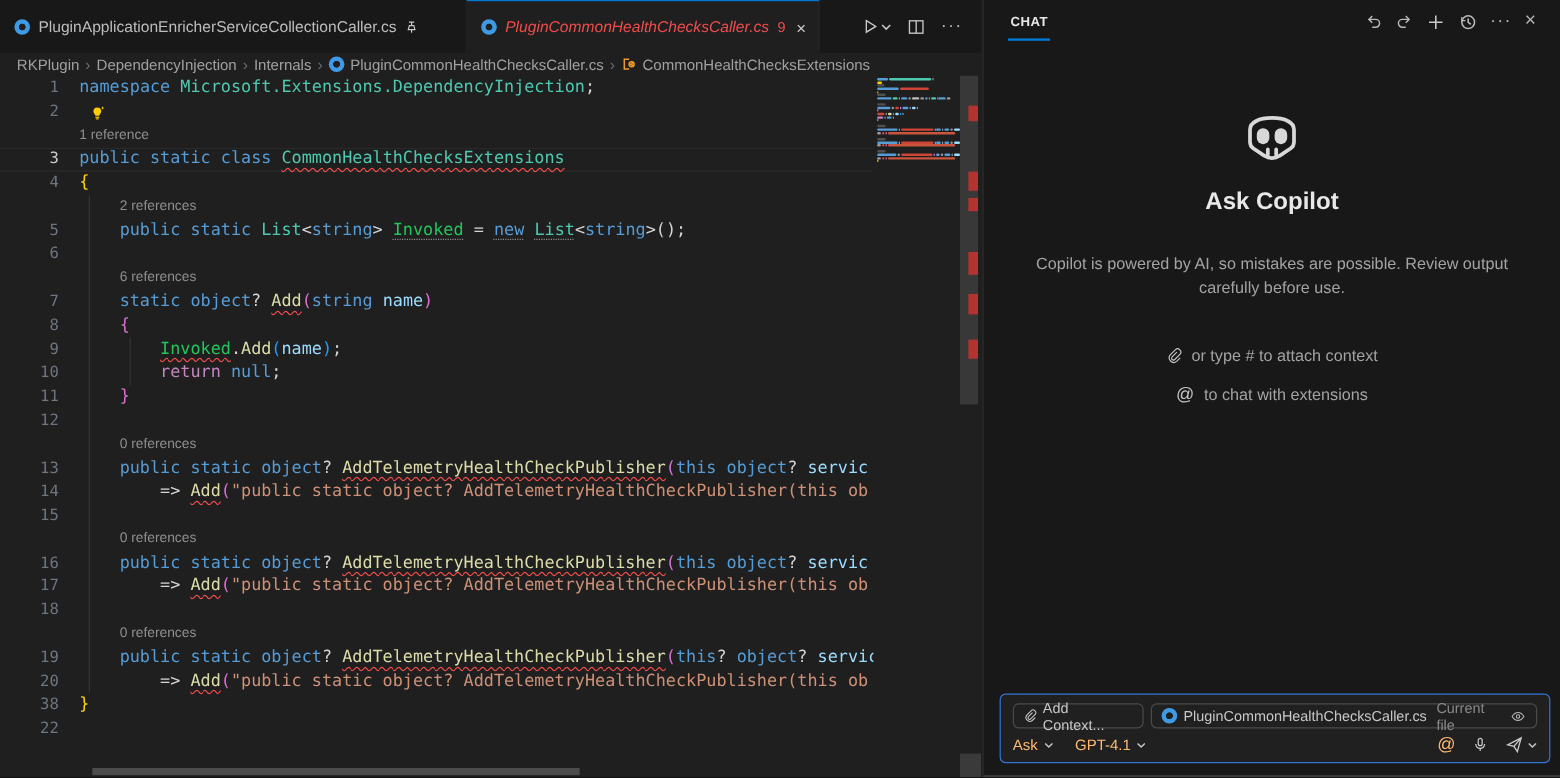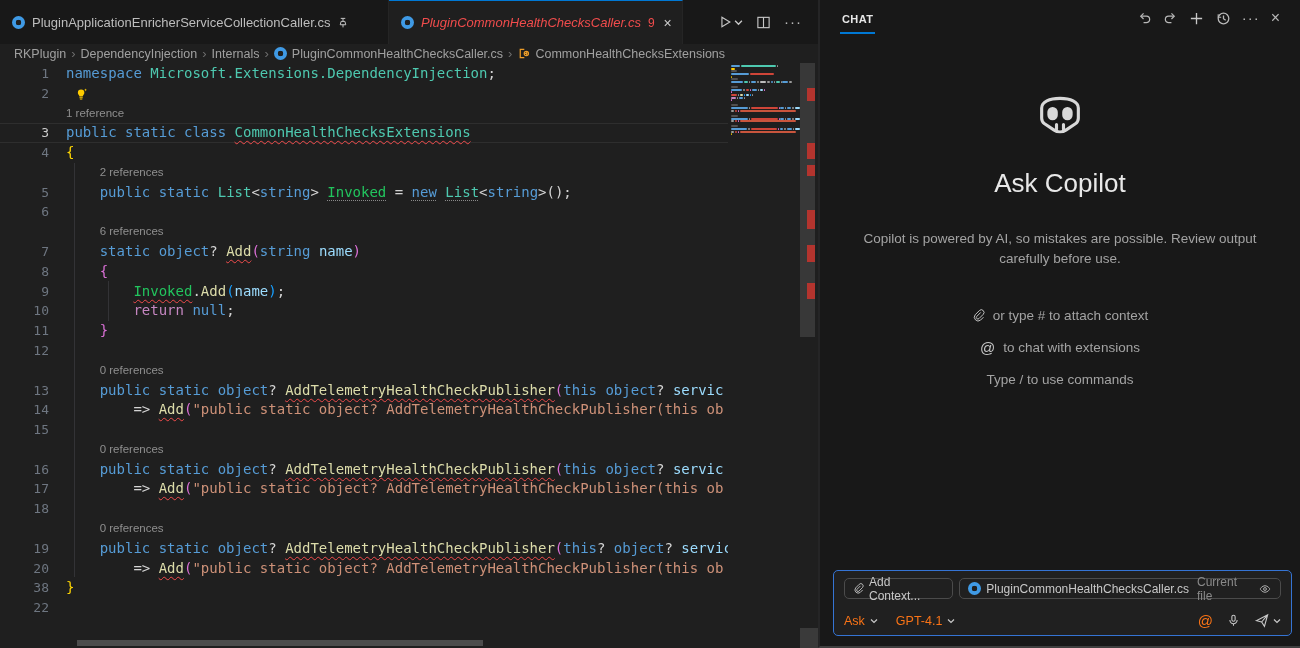--- a/index.html
+++ b/index.html
@@ -52,35 +52,35 @@
   .chat-panel { flex:1; background:#181818; border-left:2px solid #252526; position:relative;
                 border-bottom:2px solid #3f3f3f; }
   .chat-header { height:36px; display:flex; align-items:center; padding:0 20px; }
   .chat-title { font-size:11px; font-weight:bold; letter-spacing:0.4px; color:#e7e7e7;
                 border-bottom:2px solid #0078d4; padding:10px 2px 7px; }
   .chat-header-icons { margin-left:auto; display:flex; gap:11px; align-items:center; color:#b8b8b8; }
   .hicon { display:inline-flex; align-items:center; }
   .dots { font-size:15px; letter-spacing:1px; color:#b8b8b8; line-height:10px; }
   .xclose { font-size:16px; color:#b8b8b8; }
   .welcome { text-align:center; margin-top:57px; }
-  .welcome-heading { font-size:26px; font-weight:400; color:#e8e8e8; margin-top:31px; }
+  .welcome-heading { font-size:20px; font-weight:700; color:#e8e8e8; margin-top:20px; }
   .disclaimer { width:424px; margin:30px auto 0; font-size:13.5px; color:#a3a3a3; line-height:1.5; }
   .hints { margin-top:36px; display:flex; flex-direction:column; gap:12px; font-size:13.5px; color:#a3a3a3; }
   .hint { display:flex; align-items:center; justify-content:center; gap:8px; height:20px; }
   .hint .at { font-size:15px; color:#c5c5c5; }
   
   .input-box { position:absolute; left:13px; right:8px; bottom:10px; border:1px solid #3574d4;
                border-radius:5px; background:#202020; padding:7px 10px 6px; }
   .chips { display:flex; gap:6px; }
   .chip { display:flex; align-items:center; gap:5px; border:1px solid #4b4b4b; border-radius:5px;
           padding:0 8px; font-size:12px; color:#c8c8c8; height:21px; }
   .chip .meta { color:#8a8a8a; margin-left:3px; }
   .input-text { margin-top:9px; font-size:13.5px; line-height:21px; color:#d2d2d2; min-height:63px; }
   .cursor { display:inline-block; width:1px; height:15px; background:#dcdcdc; vertical-align:-2px; }
-  .input-bottom { display:flex; align-items:center; margin-top:13px; font-size:12.5px; color:#f97316; gap:18px; }
+  .input-bottom { display:flex; align-items:center; margin-top:5px; font-size:12.5px; color:#fdba74; gap:18px; }
   .picker { display:flex; align-items:center; gap:5px; }
   .right-icons { margin-left:auto; display:flex; align-items:center; gap:14px; }
   .right-icons .at { font-size:15px; }
   .send-wrap { display:flex; align-items:center; gap:3px; }
   .csicon { width:13px; height:13px; border-radius:50%; flex:none;
             background: radial-gradient(circle at 50% 50%, #1f1f1f 0 29%, #3f9ae5 33% 100%); }
   svg { display:block; }
 </style>
 </head>
 <body>
@@ -386,23 +386,20 @@
               <svg width="13" height="15" viewBox="0 0 16 16" fill="none" stroke="#c5c5c5" stroke-width="1.2">
                 <path d="M10.8 4.2l-4.9 4.9a1.9 1.9 0 0 0 2.7 2.7l5.2-5.2a3.3 3.3 0 0 0-4.7-4.7L3.9 7.1a4.7 4.7 0 0 0 6.6 6.6l3.6-3.6"></path>
               </svg>
             </span>
           <span>or type # to attach context</span>
         </div>
         <div class="hint">
           <span class="at">@</span>
           <span>to chat with extensions</span>
         </div>
-        <div class="hint">
-          <span>Type / to use commands</span>
-        </div>
       </div>
     </div>
 
     <div class="input-box">
       <div class="chips">
         <div class="chip">
           <span>
               <svg width="11" height="13" viewBox="0 0 16 16" fill="none" stroke="#c8c8c8" stroke-width="1.3">
                 <path d="M10.8 4.2l-4.9 4.9a1.9 1.9 0 0 0 2.7 2.7l5.2-5.2a3.3 3.3 0 0 0-4.7-4.7L3.9 7.1a4.7 4.7 0 0 0 6.6 6.6l3.6-3.6"></path>
               </svg>

